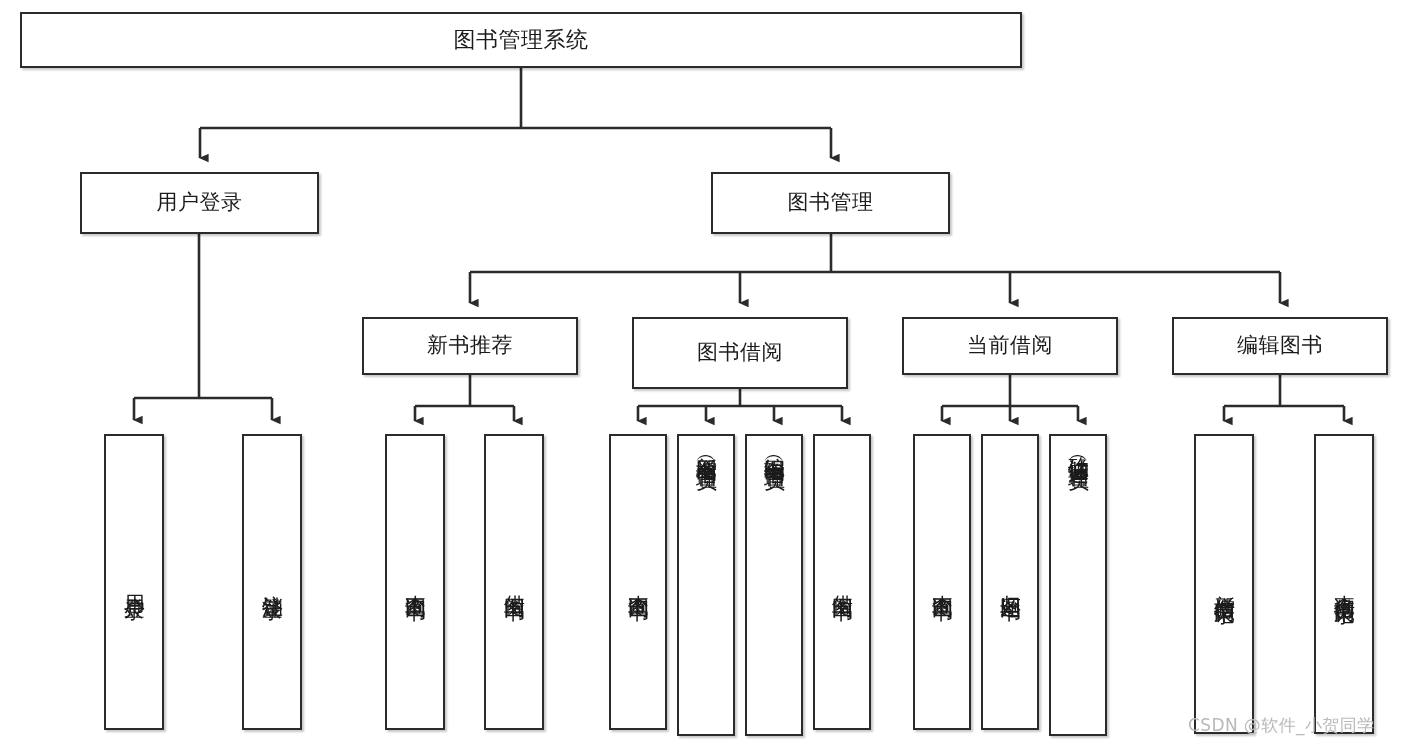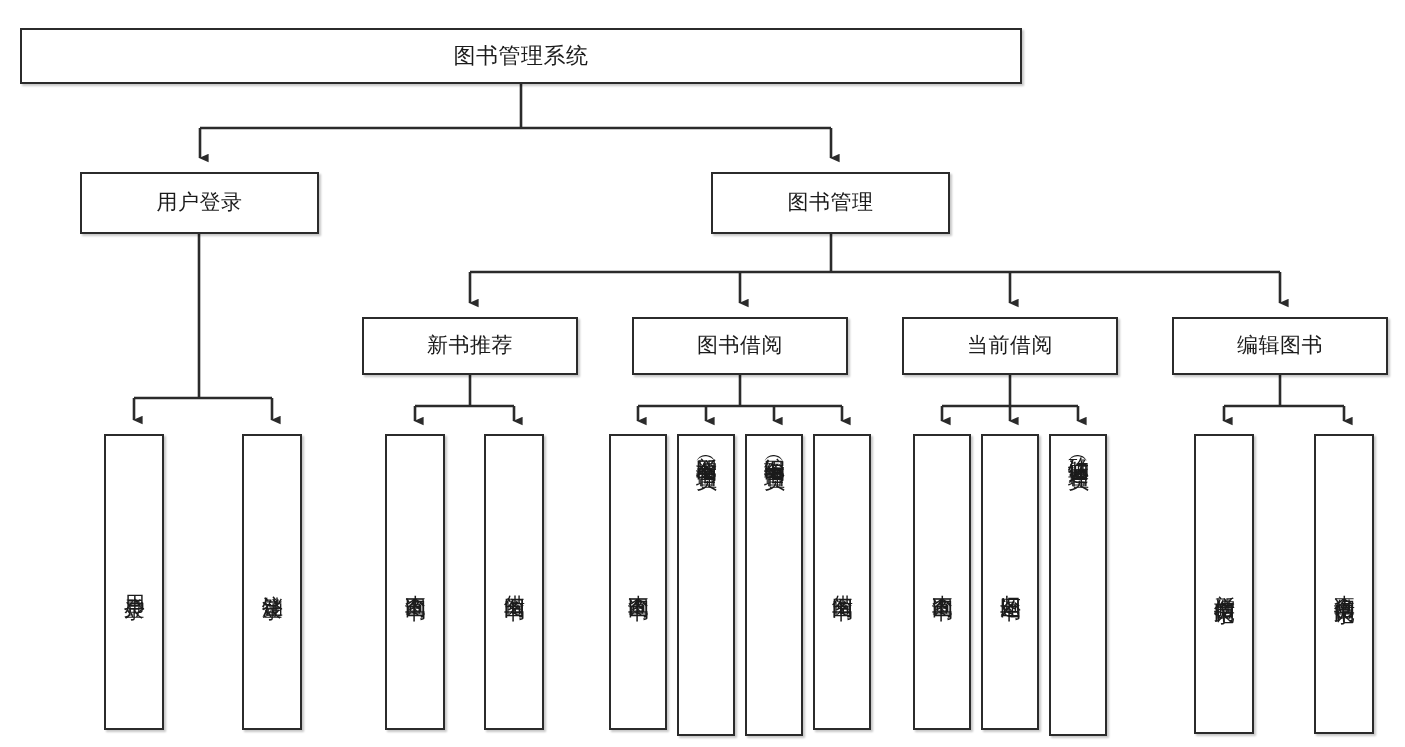--- a/index.html
+++ b/index.html
@@ -129,35 +129,35 @@
       <path d="M1010,406 L1010,421" marker-end="url(#arrow)"></path>
       <path d="M1078,406 L1078,421" marker-end="url(#arrow)"></path>
 
       <path d="M1280,375 L1280,406"></path>
       <path d="M1224,406 L1344,406"></path>
       <path d="M1224,406 L1224,421" marker-end="url(#arrow)"></path>
       <path d="M1344,406 L1344,421" marker-end="url(#arrow)"></path>
     </g>
   </svg>
 
-  <div class="node root horiz" style="left:20px; top:28px; width:1002px; height:56px;">
+  <div class="node root horiz" style="left:20px; top:12px; width:1002px; height:56px;">
     <span class="label">图书管理系统</span>
   </div>
 
   <div class="node horiz" style="left:80px; top:172px; width:239px; height:62px;">
     <span class="label">用户登录</span>
   </div>
   <div class="node horiz" style="left:362px; top:317px; width:216px; height:58px;">
     <span class="label">新书推荐</span>
   </div>
 
   <div class="node horiz" style="left:711px; top:172px; width:239px; height:62px;">
     <span class="label">图书管理</span>
   </div>
-  <div class="node horiz" style="left:632px; top:317px; width:216px; height:58px;">
+  <div class="node horiz" style="left:632px; top:317px; width:216px; height:72px;">
     <span class="label">图书借阅</span>
   </div>
   <div class="node horiz" style="left:902px; top:317px; width:216px; height:58px;justify-content:center;">
     <span class="label">当前借阅</span>
   </div>
   <div class="node horiz" style="left:1172px; top:317px; width:216px; height:58px;">
     <span class="label">编辑图书</span>
   </div>
 
   <div class="node leaf centered" style="left:104px; top:434px; width:60px; height:296px;">
@@ -197,14 +197,15 @@
     <span class="label">确认归还（管理员）</span>
   </div>
 
   <div class="node leaf centered" style="left:1194px; top:434px; width:60px; height:300px;">
     <span class="label">新增借阅记录</span>
   </div>
   <div class="node leaf centered" style="left:1314px; top:434px; width:60px; height:300px;">
     <span class="label">查询借阅记录</span>
   </div>
 
+  <div class="watermark" style="left:1188px; top:714px;">CSDN @软件_小贺同学</div>
 
 </div>
 
 </body></html>

